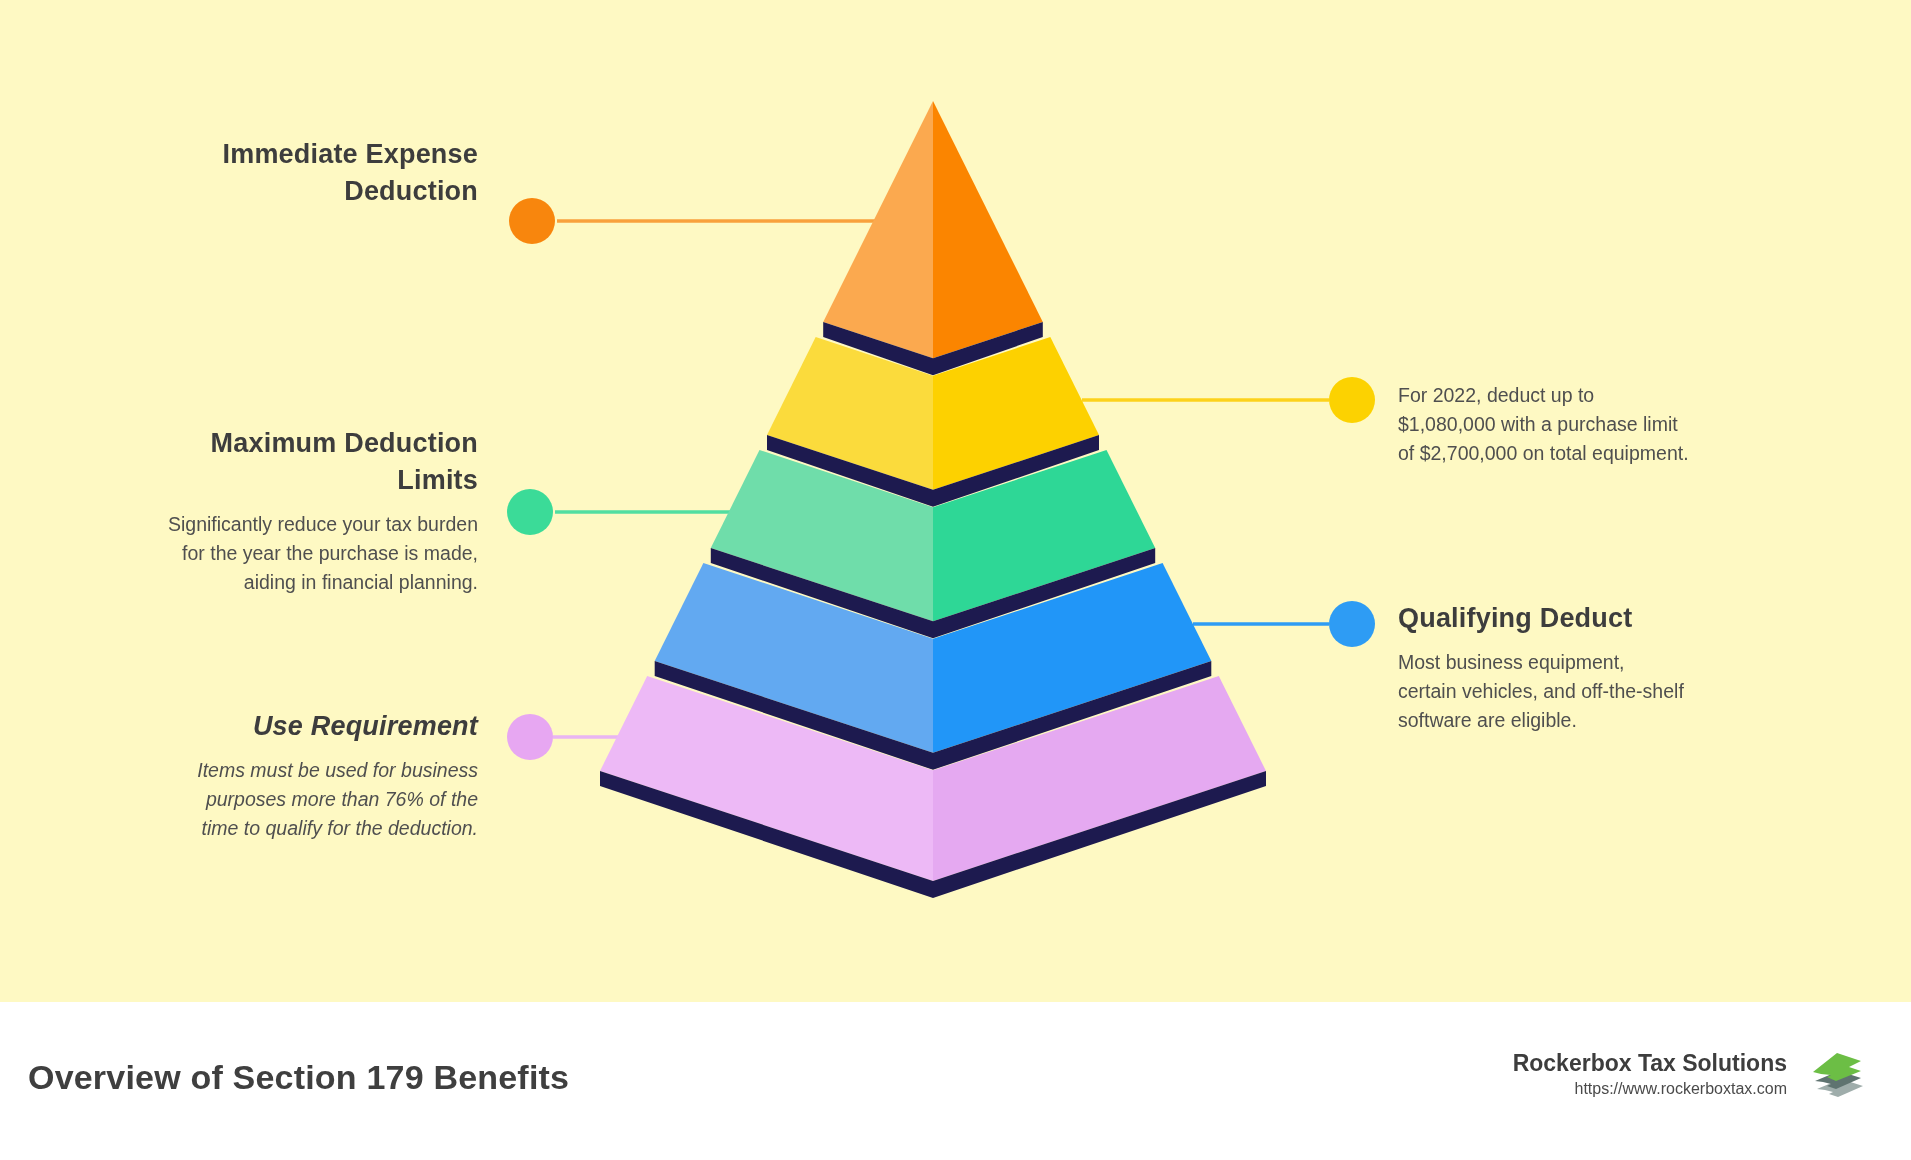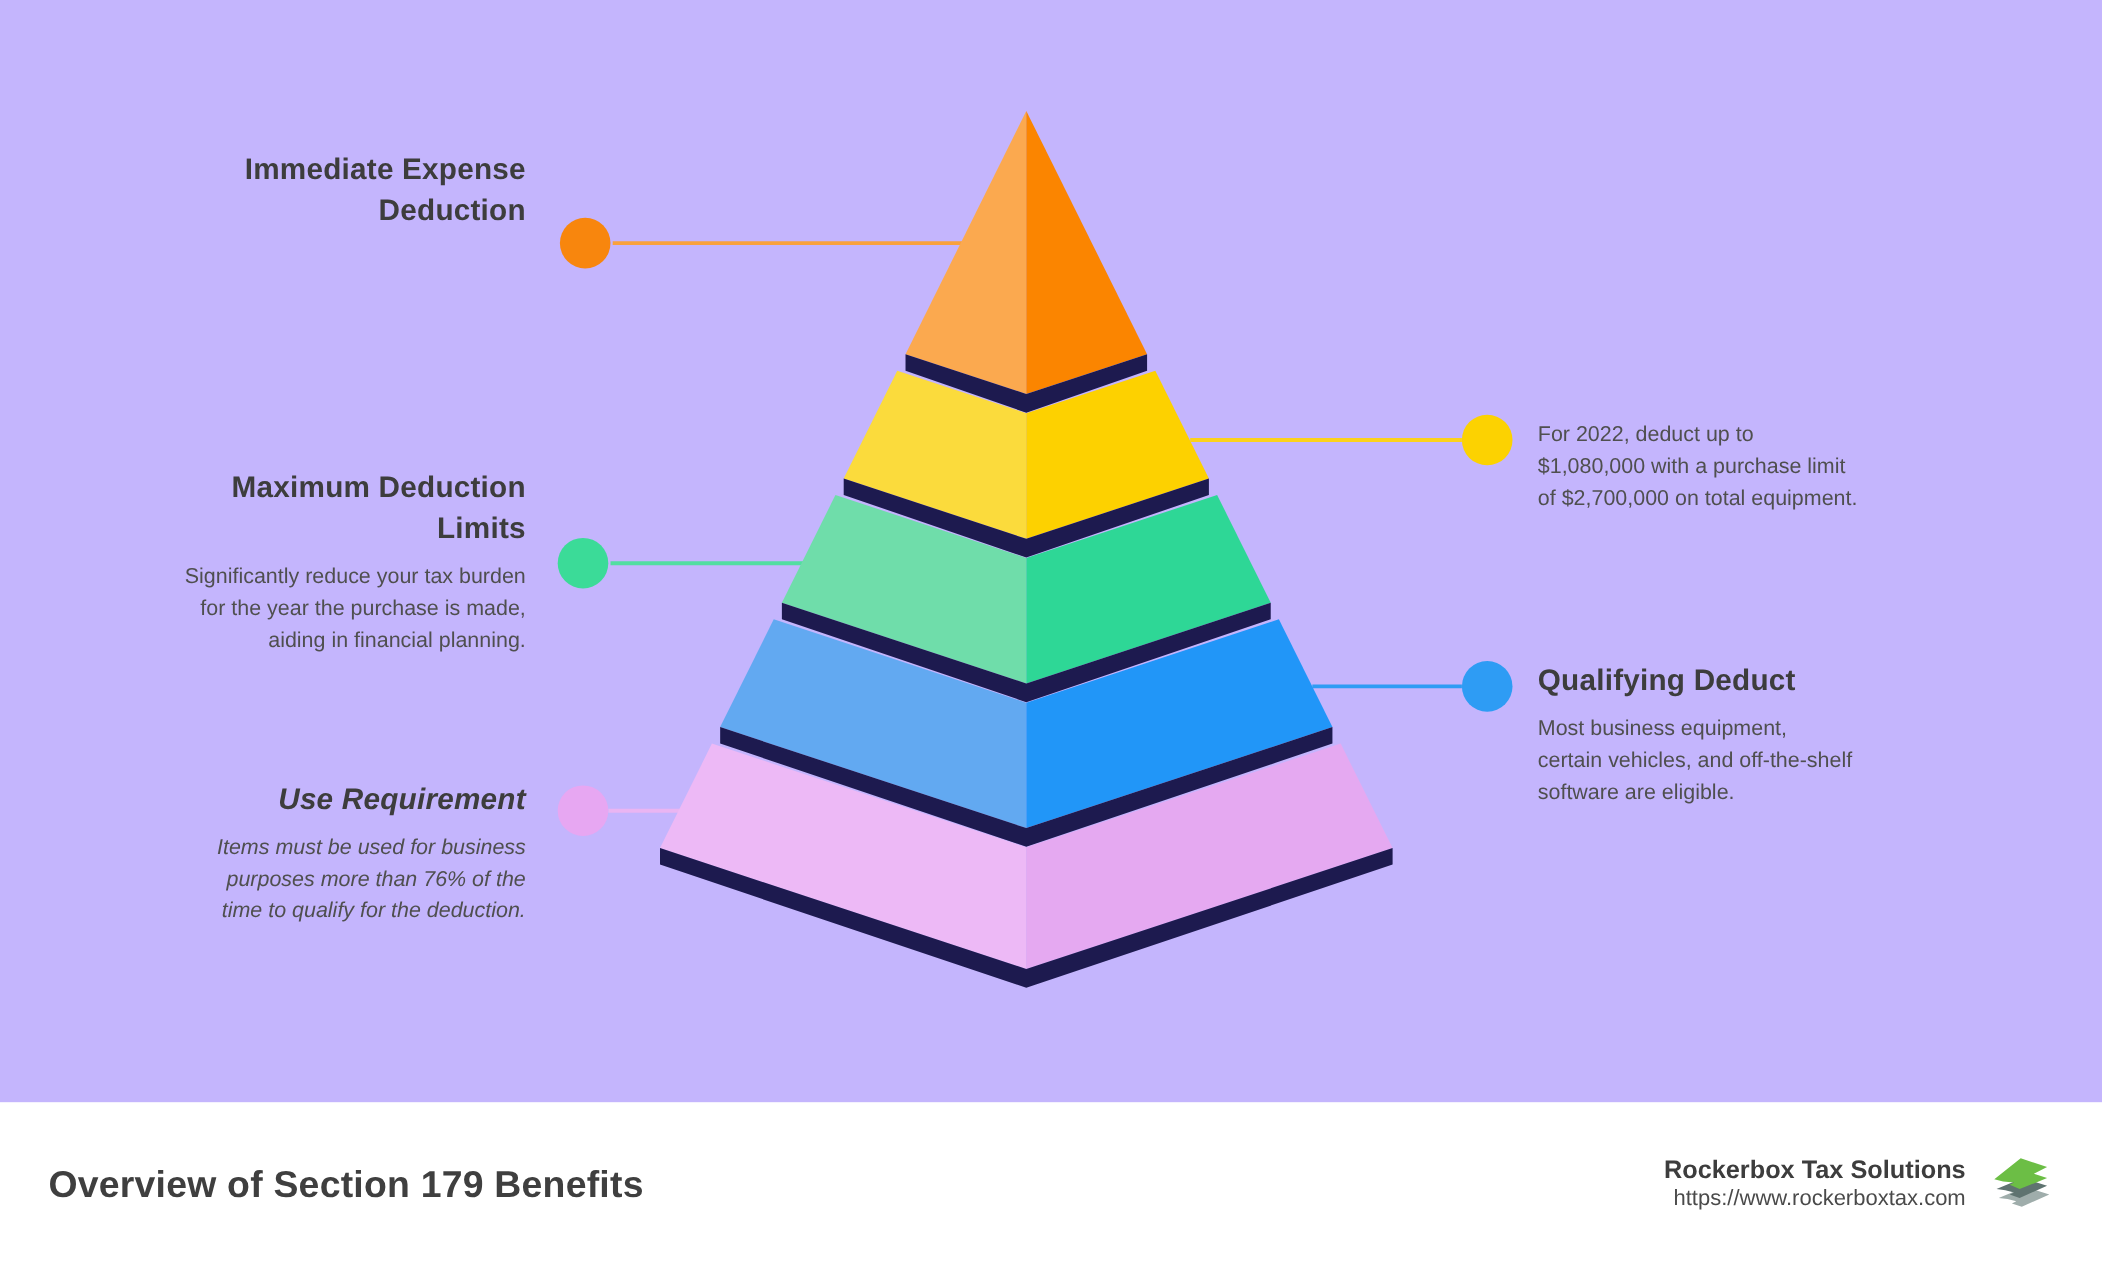--- a/index.html
+++ b/index.html
@@ -1,45 +1,45 @@
 <!DOCTYPE html>
 <html><head>
 <meta charset="utf-8">
 <style>
   html,body{margin:0;padding:0;background:#e8e8e8;}
   .canvas{
     position:relative;width:1911px;height:1160px;overflow:hidden;
-    background:#c4b5fd;
+    background:#fef9c3;
     font-family:"Liberation Sans", sans-serif;
   }
   .stage{position:absolute;left:0;top:0;width:1911px;height:1002px;}
   svg.art{position:absolute;left:0;top:0;}
   .callout{position:absolute;}
   .callout h2{
     margin:0;font-size:27px;line-height:37px;font-weight:700;
     color:#3D3D3D;white-space:pre-line;letter-spacing:0.2px;
   }
   .callout p{
     margin:11px 0 0;font-size:19.5px;line-height:29px;
     color:#4F4F4F;white-space:pre-line;
   }
   .callout.side-left{text-align:right;width:372px;}
   .callout.side-right{text-align:left;width:430px;}
   .footer{
     position:absolute;left:0;top:1002px;width:1911px;height:158px;background:#FFFFFF;
   }
   .footer-title{
-    position:absolute;left:44px;top:1056px;margin:0;
+    position:absolute;left:28px;top:1056px;margin:0;
     font-size:34px;line-height:42px;font-weight:700;color:#3F3F3F;letter-spacing:0.2px;
   }
   .brand{
     position:absolute;right:124px;top:1050px;text-align:right;
   }
   .brand .brand-name{font-size:23px;line-height:26px;font-weight:700;color:#3D3D3D;}
-  .brand .brand-url{font-size:20px;line-height:26px;color:#4A4A4A;}
+  .brand .brand-url{font-size:16px;line-height:26px;color:#4A4A4A;}
   .brand-logo{position:absolute;right:42px;top:1048px;width:66px;height:54px;}
 </style>
 </head>
 <body>
 
 <div class="canvas">
 
   <div class="stage">
 
     <svg class="art" width="1911" height="1002" viewBox="0 0 1911 1002" aria-hidden="true">

